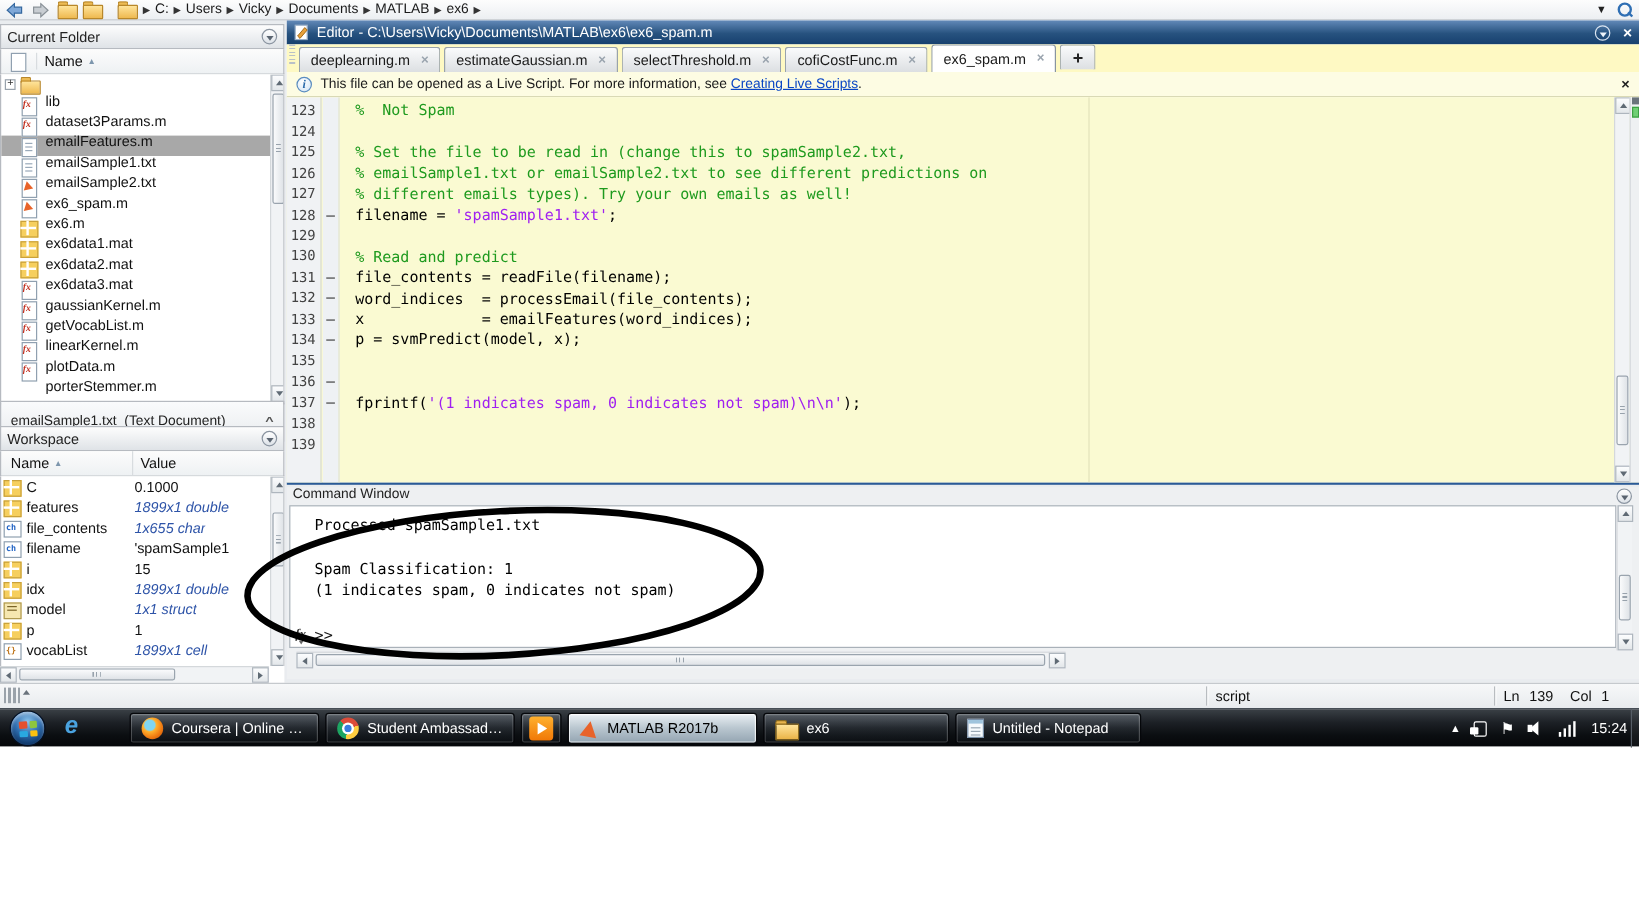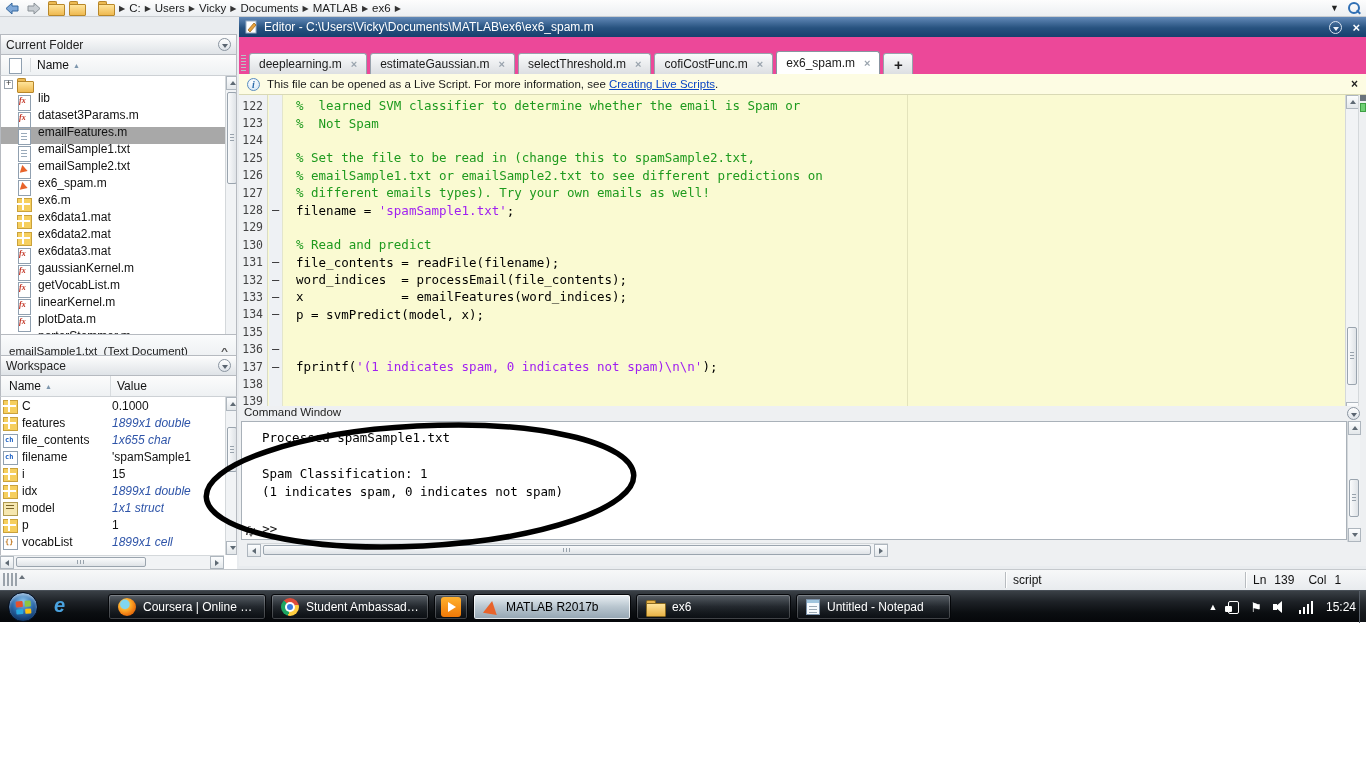--- a/index.html
+++ b/index.html
@@ -20,21 +20,21 @@
   .mag::after{content:'';position:absolute;left:9px;top:9px;width:5px;height:2px;background:#2f6fb4;transform:rotate(45deg);}
 
   
   .panel-header{height:21px;background:linear-gradient(#fdfdfd,#dfe3e7);border:1px solid #b6bac0;display:flex;align-items:center;padding:0 5px;color:#222;}
   .circle-menu{width:13px;height:13px;border:1px solid #8a94a0;border-radius:50%;background:linear-gradient(#fff,#dde2e8);position:relative;margin-left:auto;}
   .circle-menu::after{content:'';position:absolute;left:3px;top:5px;border-left:3px solid transparent;border-right:3px solid transparent;border-top:4px solid #5a6470;}
   .circle-menu.on-blue{border-color:#dce6f2;background:transparent;}
   .circle-menu.on-blue::after{border-top-color:#eef4fb;}
 
   
-  #current-folder-panel{position:absolute;left:0;top:34px;width:237px;height:317px;background:#fff;}
+  #current-folder-panel{position:absolute;left:0;top:20px;width:237px;height:317px;background:#fff;}
   .cf-colheader{height:21px;background:linear-gradient(#fcfcfc,#eef1f3);border-left:1px solid #b6bac0;border-right:1px solid #b6bac0;border-bottom:1px solid #cdd1d5;display:flex;align-items:center;}
   .cf-colheader .iconcell{width:30px;border-right:1px solid #d8dcdf;display:flex;justify-content:center;}
   .cf-colheader .namecell{padding-left:6px;display:flex;align-items:center;gap:4px;}
   .sort-arrow{font-size:7px;color:#7d96ad;}
   #cf-list{position:relative;height:275px;border:1px solid #b6bac0;border-top:none;background:#fff;overflow:hidden;}
   .cf-row{height:17px;display:flex;align-items:center;width:224px;font-size:12px;}
   .cf-row .expander{width:9px;height:9px;border:1px solid #98a2ac;background:#fff;margin-left:3px;position:relative;flex:0 0 auto;}
   .cf-row .expander::before{content:'+';position:absolute;left:0px;top:-2px;font-size:9px;line-height:9px;color:#333;padding-left:1px;}
   .cf-row .sp{width:12px;flex:0 0 auto;}
   .cf-row .fi{margin-left:4px;margin-right:6px;}
@@ -89,21 +89,21 @@
   .i-struct::after{content:'';position:absolute;left:3px;top:4px;width:8px;height:1px;background:#7a6428;box-shadow:0 3px 0 #7a6428;}
   .i-cell::before{content:'';position:absolute;left:0;top:1px;width:13px;height:12px;background:#fff;border:1px solid #90a0b0;}
   .i-cell::after{content:'{}';position:absolute;left:2px;top:3px;font:bold 7px "DejaVu Sans Mono",monospace;color:#c07820;}
 
   
   #editor-panel{position:absolute;left:239px;top:17px;width:1127px;height:387px;border-bottom:2px solid #2a5a96;background:#fff;}
   #ed-titlebar{height:20px;background:linear-gradient(#6289b8 0%,#27527f 55%,#17406e 100%);display:flex;align-items:center;gap:6px;padding:0 6px;color:#fff;}
   #ed-title{white-space:nowrap;overflow:hidden;}
   #ed-tb-right{margin-left:auto;display:flex;align-items:center;gap:10px;}
   #ed-close{color:#fff;font-weight:bold;font-size:13px;line-height:13px;}
-  #ed-tabs{height:37px;background:#ec4899;display:flex;align-items:flex-end;padding-left:2px;position:relative;}
+  #ed-tabs{height:23px;background:#fef9c3;display:flex;align-items:flex-start;padding-left:2px;position:relative;}
   .tab-grip{width:5px;height:18px;margin:0 3px 1px 0;background:repeating-linear-gradient(180deg,#b9c0c7 0 1px,transparent 1px 3px);}
   .ed-tab{display:flex;align-items:center;gap:9px;height:21px;padding:0 9px;background:linear-gradient(#fafbfc,#dcdfe2);border:1px solid #98a2ac;border-bottom:none;border-radius:3px 3px 0 0;margin-right:3px;color:#1a1a1a;font-size:12px;white-space:nowrap;}
   .ed-tab.active{background:#fff;height:23px;border-color:#8894a0;}
   .tab-x{color:#9aa4ae;font-size:11px;font-weight:bold;}
   .ed-tab.plus{width:30px;justify-content:center;font-size:15px;font-weight:bold;color:#222;padding:0;}
   #ed-infobar{height:21px;background:#fdfce3;border-bottom:1px solid #d9d9b5;display:flex;align-items:center;gap:7px;padding:0 8px;font-size:11.5px;color:#1a1a1a;position:relative;}
   .info-i{width:13px;height:13px;border-radius:50%;border:1px solid #5a8cc0;background:radial-gradient(circle at 40% 30%,#fff,#cfe3f5);color:#2a6aaa;font:bold italic 10px "Liberation Serif",serif;display:flex;align-items:center;justify-content:center;flex:0 0 auto;}
   #ed-infobar a{color:#0a46c4;text-decoration:underline;}
   #info-close{position:absolute;right:8px;top:3px;color:#222;font-weight:bold;font-size:12px;}
   #ed-code{position:relative;height:321px;background:#fafad2;overflow:hidden;}
@@ -455,25 +455,20 @@
       <span class="info-i">i</span>
       <span><span>This file can be opened as a Live Script. For more information, see </span><a href="#">Creating Live Scripts</a><span>.</span></span>
       <span id="info-close">×</span>
     </div>
     <div id="ed-code">
       <div id="gutter-bg"></div>
       <div id="dash-bg"></div>
       <div id="margin-line"></div>
       <div id="code-rows">
           <div class="code-row">
-            <span class="ln">122</span>
-            <span class="dash"></span>
-            <span class="ctext"><span class="tok-comment">%  learned SVM classifier to determine whether the email is Spam or</span></span>
-          </div>
-          <div class="code-row">
             <span class="ln">123</span>
             <span class="dash"></span>
             <span class="ctext"><span class="tok-comment">%  Not Spam</span></span>
           </div>
           <div class="code-row">
             <span class="ln">124</span>
             <span class="dash"></span>
             <span class="ctext"></span>
           </div>
           <div class="code-row">

